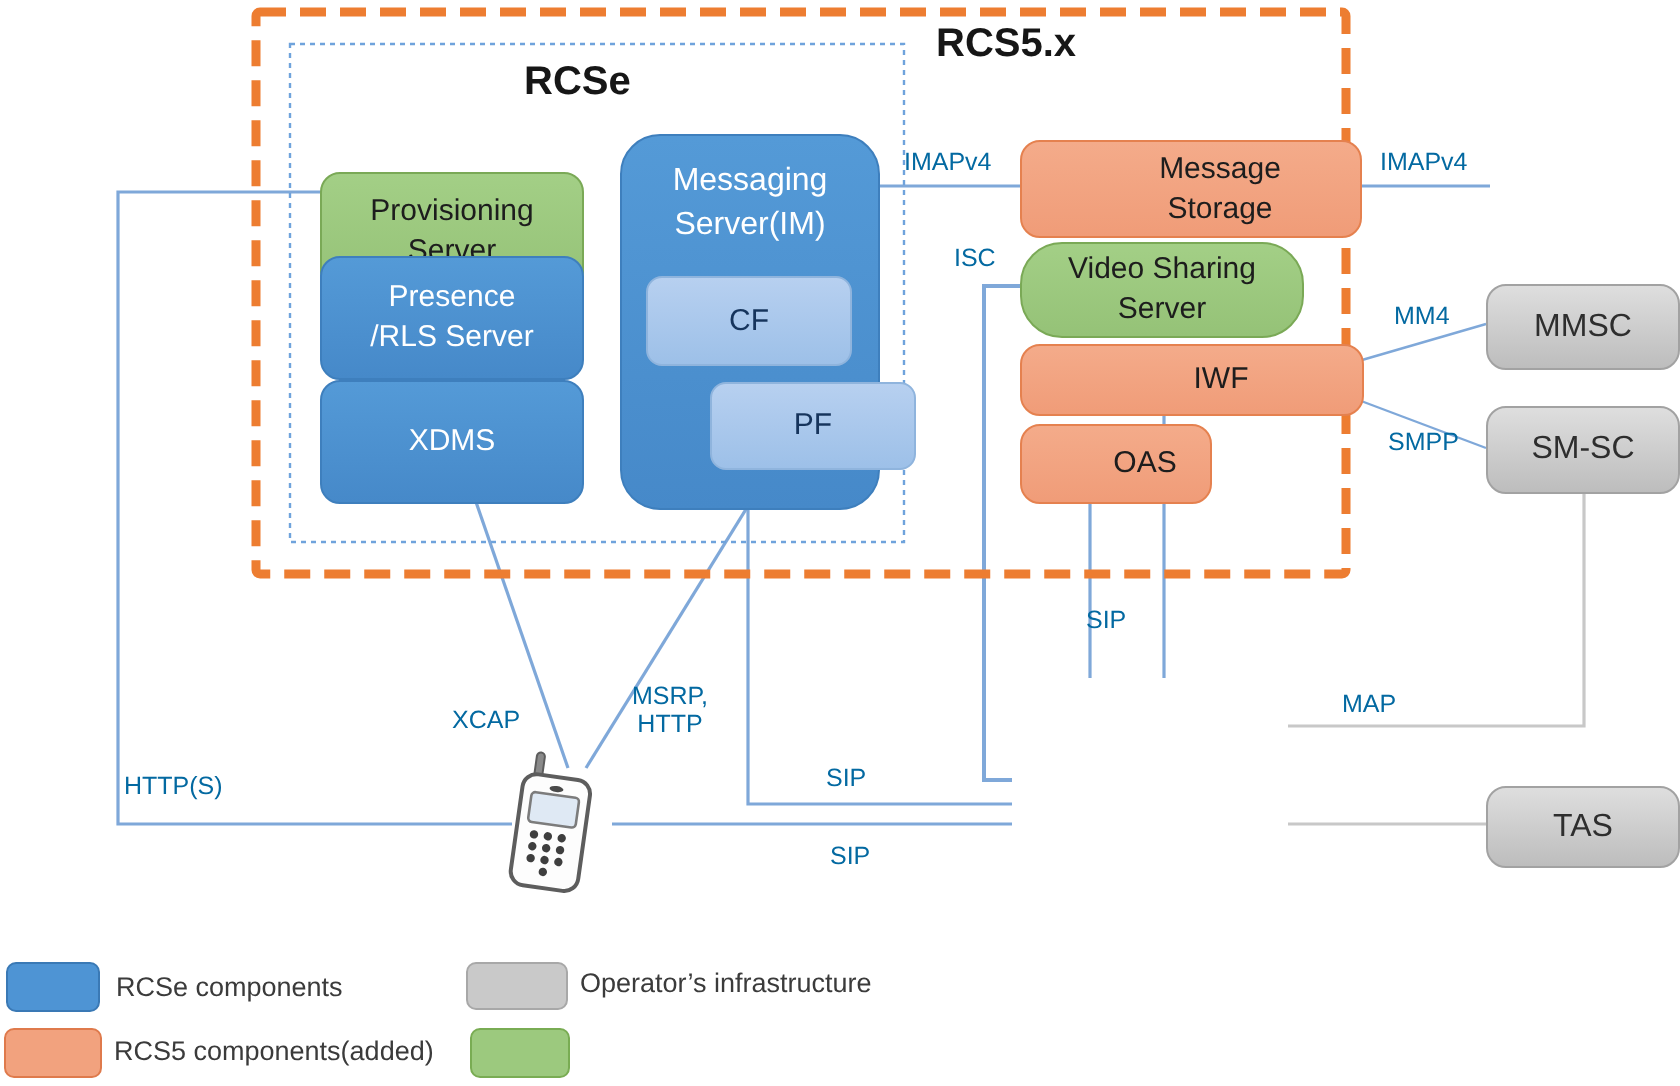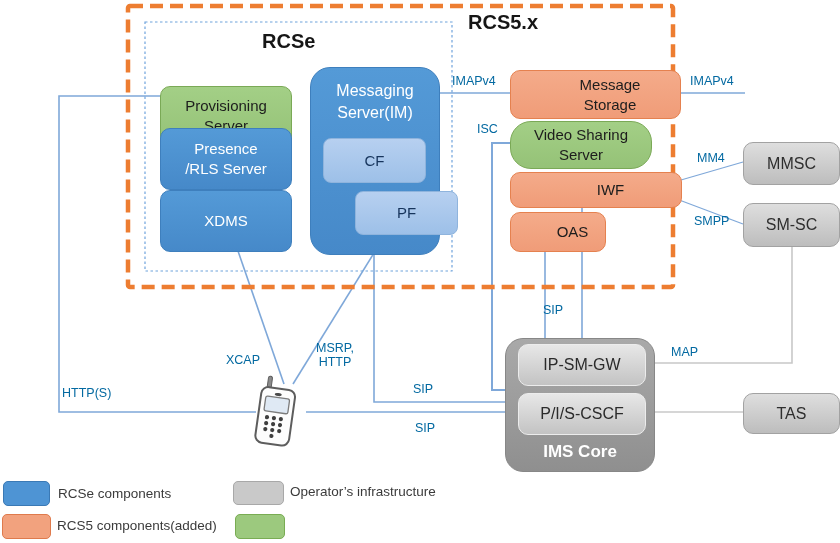--- a/index.html
+++ b/index.html
@@ -150,29 +150,20 @@
   <div class="node orange" style="left:510px;top:212px;width:65px;height:38px;">
     <span class="node-label">OAS</span>
   </div>
   <div class="node graybox" style="left:743px;top:203px;width:95px;height:42px;font-size:16px;">
     <span class="node-label">SM-SC</span>
   </div>
   <div class="node graybox" style="left:743px;top:393px;width:95px;height:39px;font-size:16px;">
     <span class="node-label">TAS</span>
   </div>
 
-  <div class="node ims" style="left:505px;top:338px;width:148px;height:132px;">
-    <div class="ims-inner" style="left:12px;top:5px;width:126px;height:40px;">
-      <span>IP-SM-GW</span>
-    </div>
-    <div class="ims-inner" style="left:12px;top:54px;width:126px;height:40px;">
-      <span>P/I/S-CSCF</span>
-    </div>
-    <div class="ims-title">IMS Core</div>
-  </div>
 
   <svg id="phone" style="left:248px;top:374px;" width="64" height="80" viewBox="0 0 64 80">
     <g transform="rotate(8,32,44)">
       <rect x="15" y="4" width="4" height="14" rx="2" fill="#8a8a8a" stroke="#5d5d5d" stroke-width="1"></rect>
       <rect x="10" y="15" width="34" height="56" rx="7" fill="#fdfdfd" stroke="#5d5d5d" stroke-width="2"></rect>
       <ellipse cx="27" cy="21" rx="3.5" ry="1.5" fill="#4a4a4a"></ellipse>
       <rect x="15" y="24" width="24" height="15" rx="2" fill="#dfe9f4" stroke="#7c7c7c" stroke-width="1.3"></rect>
       <g fill="#3f3f3f">
         <circle cx="19" cy="45" r="2.1"></circle>
           <circle cx="26" cy="45" r="2.1"></circle>

